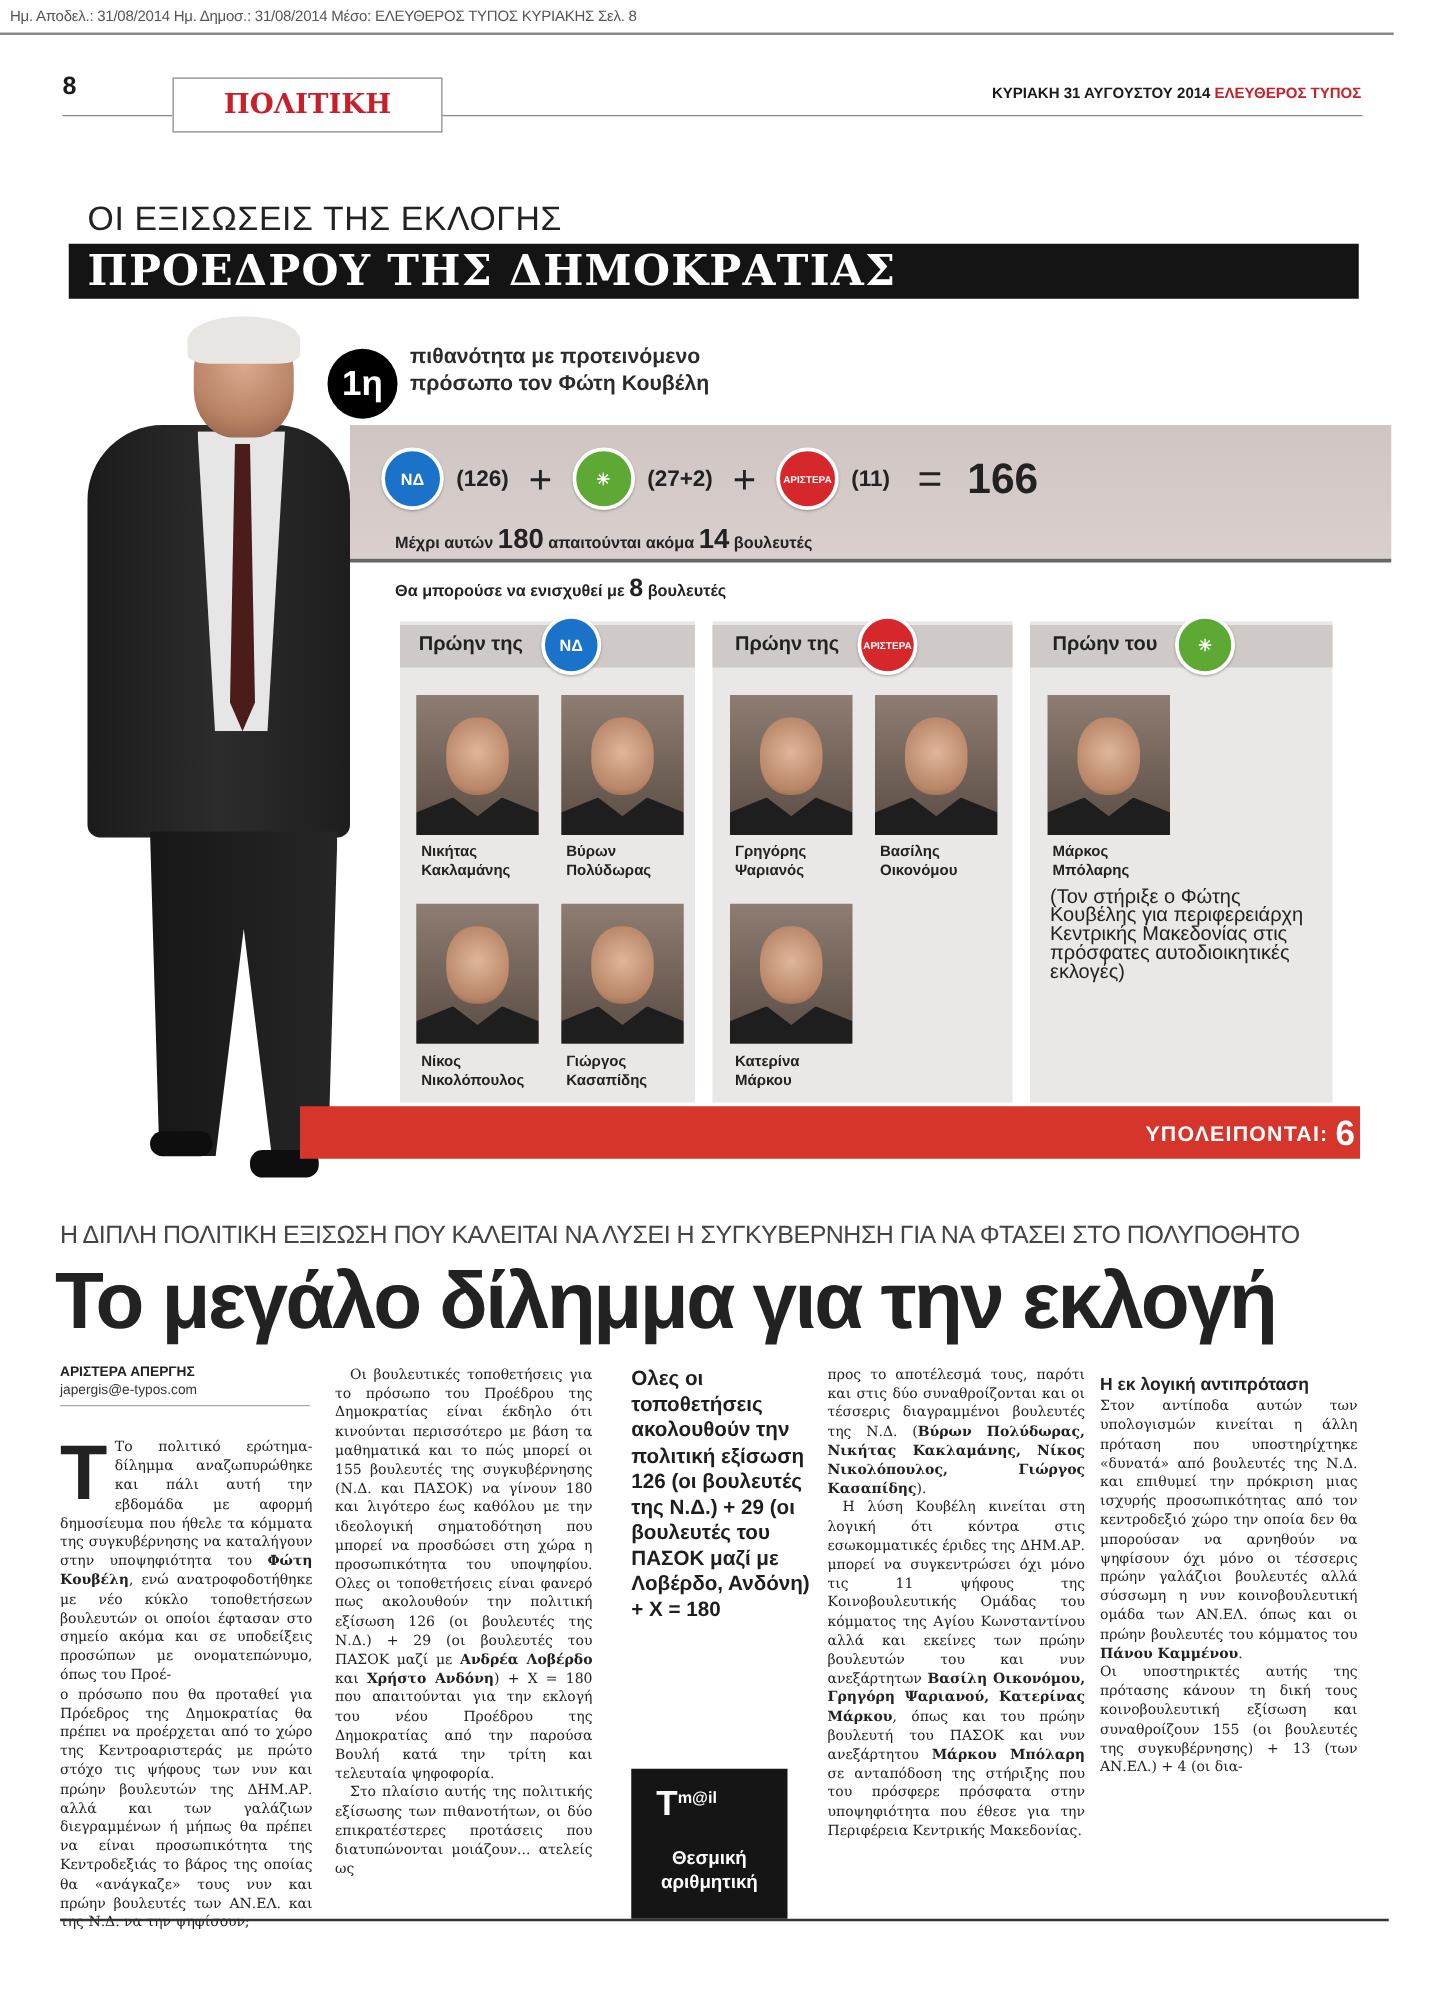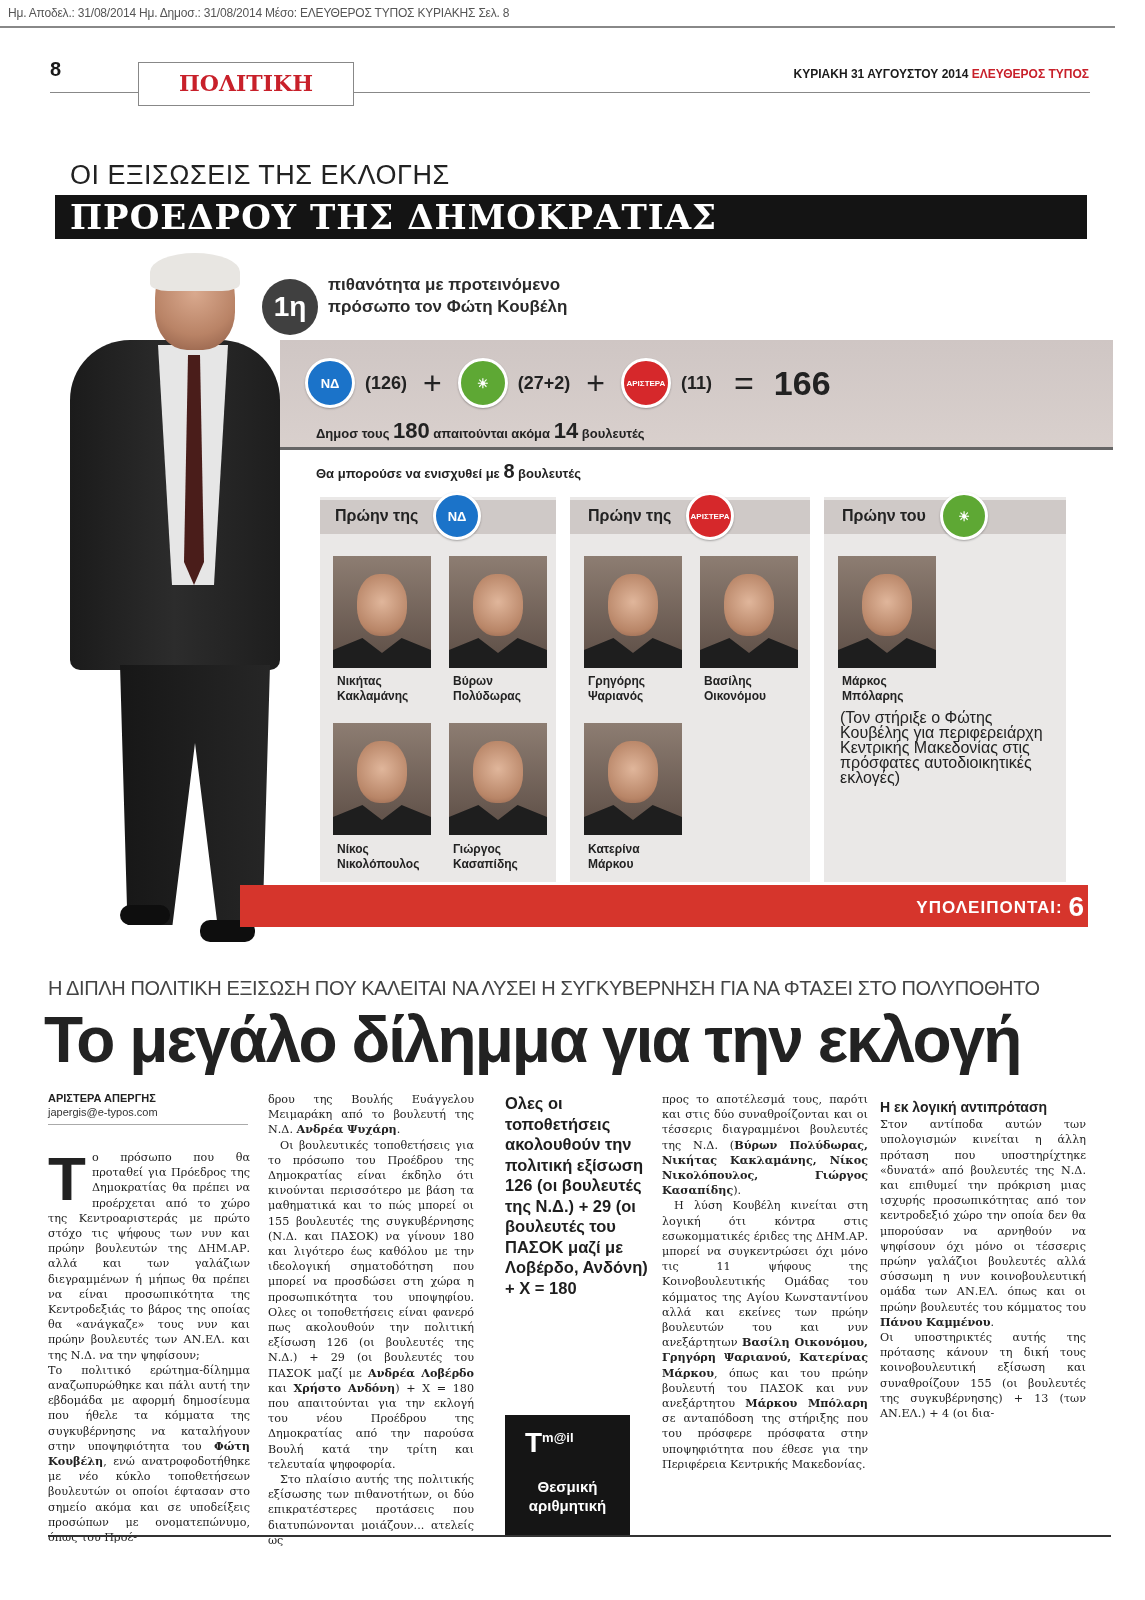--- a/index.html
+++ b/index.html
@@ -25,21 +25,21 @@
   .person { position: absolute; left: 50px; top: 255px; width: 230px; height: 700px; }
   .person .head { position: absolute; left: 105px; top: 0; width: 80px; height: 95px; border-radius: 45% 45% 40% 40%; background: radial-gradient(circle at 50% 40%, #d9a98e 0%, #b98366 60%, #8d5b45 100%); }
   .person .hair { position: absolute; left: 100px; top: -2px; width: 90px; height: 38px; border-radius: 50% 50% 20% 20%; background: #e8e6e2; }
   .person .torso { position: absolute; left: 20px; top: 85px; width: 210px; height: 330px; background: linear-gradient(90deg,#1b1b1b,#2c2c2c 50%,#1e1e1e); border-radius: 60px 60px 10px 10px; }
   .person .shirt { position: absolute; left: 108px; top: 90px; width: 70px; height: 240px; background: #e6e6e6; clip-path: polygon(0 0,100% 0,80% 100%,20% 100%); }
   .person .tie { position: absolute; left: 134px; top: 100px; width: 20px; height: 230px; background: #4a1d1a; clip-path: polygon(20% 0,80% 0,100% 90%,50% 100%,0 90%); }
   .person .legs { position: absolute; left: 70px; top: 410px; width: 150px; height: 260px; background: linear-gradient(90deg,#171717,#262626); clip-path: polygon(0 0,100% 0,95% 100%,65% 100%,50% 30%,35% 100%,5% 100%); }
   .person .shoe-l { position: absolute; left: 70px; top: 650px; width: 50px; height: 20px; background: #0e0e0e; border-radius: 10px; }
   .person .shoe-r { position: absolute; left: 150px; top: 665px; width: 55px; height: 22px; background: #0e0e0e; border-radius: 10px; }
 
-  .badge-1n { position: absolute; left: 262px; top: 279px; width: 56px; height: 56px; border-radius: 50%; background: #404040; color: #fff; font-size: 28px; font-weight: bold; text-align: center; line-height: 56px; }
+  .badge-1n { position: absolute; left: 262px; top: 279px; width: 56px; height: 56px; border-radius: 50%; background: #000000; color: #fff; font-size: 28px; font-weight: bold; text-align: center; line-height: 56px; }
   .lead { position: absolute; left: 328px; top: 274px; font-size: 17px; font-weight: bold; color: #2b2b2b; line-height: 22px; }
 
   .eq-band { position: absolute; left: 280px; top: 340px; width: 833px; height: 110px; background: linear-gradient(180deg,#cfc6c4,#d9d0cd); border-bottom: 3px solid #666; }
   .eq-row { position: absolute; left: 305px; top: 358px; display: flex; align-items: center; gap: 10px; }
   .logo { width: 50px; height: 50px; border-radius: 50%; border: 3px solid #fff; box-shadow: 0 1px 2px rgba(0,0,0,.3); display: flex; align-items: center; justify-content: center; font-weight: bold; color: #fff; font-size: 13px; }
   .logo.nd { background: #1b73c9; }
   .logo.pasok { background: #5ea834; }
   .logo.dimar { background: #d6282b; font-size: 8px; }
   .seats { font-size: 18px; font-weight: bold; color: #222; }
   .plus { font-size: 32px; color: #222; margin: 0 6px; }
@@ -132,21 +132,21 @@
   <span class="plus">+</span>
   <div class="logo pasok">☀</div>
   <span class="seats">(27+2)</span>
   <span class="plus">+</span>
   <div class="logo dimar">ΑΡΙΣΤΕΡΑ</div>
   <span class="seats">(11)</span>
   <span class="equals">=</span>
   <span class="total">166</span>
 </div>
 <div class="need-line">
-  <span>Δημοσ τους </span><span class="big">180</span><span> απαιτούνται ακόμα </span><span class="big">14</span><span> βουλευτές</span>
+  <span>Μέχρι αυτών </span><span class="big">180</span><span> απαιτούνται ακόμα </span><span class="big">14</span><span> βουλευτές</span>
 </div>
 <div class="could-line">
   <span>Θα μπορούσε να ενισχυθεί με </span><span class="big">8</span><span> βουλευτές</span>
 </div>
 
 <div class="panel" style="left:320px;width:236px;"></div>
 <div class="panel" style="left:570px;width:240px;"></div>
 <div class="panel" style="left:824px;width:242px;"></div>
 <div class="panel-head" style="left:320px;width:236px;"></div>
 <div class="panel-head" style="left:570px;width:240px;"></div>
@@ -235,26 +235,25 @@
 
 <div class="overline">Η ΔΙΠΛΗ ΠΟΛΙΤΙΚΗ ΕΞΙΣΩΣΗ ΠΟΥ ΚΑΛΕΙΤΑΙ ΝΑ ΛΥΣΕΙ Η ΣΥΓΚΥΒΕΡΝΗΣΗ ΓΙΑ ΝΑ ΦΤΑΣΕΙ ΣΤΟ ΠΟΛΥΠΟΘΗΤΟ</div>
 <div class="headline">Το μεγάλο δίλημμα για την εκλογή</div>
 
 <div class="byline">ΑΡΙΣΤΕΡΑ ΑΠΕΡΓΗΣ</div>
 <div class="byline-email">japergis@e-typos.com</div>
 <div class="byline-rule"></div>
 
 <div class="col" style="left:48px;top:1150px;width:202px;">
   <span class="dropcap">Τ</span>
+  <p class="noind"><span>Το πολιτικό ερώτημα-δίλημμα αναζωπυρώθηκε και πάλι αυτή την εβδομάδα με αφορμή δημοσίευμα που ήθελε τα κόμματα της συγκυβέρνησης να καταλήγουν στην υποψηφιότητα του </span><b>Φώτη Κουβέλη</b><span>, ενώ ανατροφοδοτήθηκε με νέο κύκλο τοποθετήσεων βουλευτών οι οποίοι έφτασαν στο σημείο ακόμα και σε υποδείξεις προσώπων με ονοματεπώνυμο, όπως του Προέ-</span></p>
   <p class="noind">ο πρόσωπο που θα προταθεί για Πρόεδρος της Δημοκρατίας θα πρέπει να προέρχεται από το χώρο της Κεντροαριστεράς με πρώτο στόχο τις ψήφους των νυν και πρώην βουλευτών της ΔΗΜ.ΑΡ. αλλά και των γαλάζιων διεγραμμένων ή μήπως θα πρέπει να είναι προσωπικότητα της Κεντροδεξιάς το βάρος της οποίας θα «ανάγκαζε» τους νυν και πρώην βουλευτές των ΑΝ.ΕΛ. και της Ν.Δ. να την ψηφίσουν;</p>
-  <p class="noind"><span>Το πολιτικό ερώτημα-δίλημμα αναζωπυρώθηκε και πάλι αυτή την εβδομάδα με αφορμή δημοσίευμα που ήθελε τα κόμματα της συγκυβέρνησης να καταλήγουν στην υποψηφιότητα του </span><b>Φώτη Κουβέλη</b><span>, ενώ ανατροφοδοτήθηκε με νέο κύκλο τοποθετήσεων βουλευτών οι οποίοι έφτασαν στο σημείο ακόμα και σε υποδείξεις προσώπων με ονοματεπώνυμο, όπως του Προέ-</span></p>
 </div>
 
 <div class="col" style="left:268px;top:1092px;width:206px;">
-  <p class="noind"><span>δρου της Βουλής Ευάγγελου Μειμαράκη από το βουλευτή της Ν.Δ. </span><b>Ανδρέα Ψυχάρη</b><span>.</span></p>
   <p><span>Οι βουλευτικές τοποθετήσεις για το πρόσωπο του Προέδρου της Δημοκρατίας είναι έκδηλο ότι κινούνται περισσότερο με βάση τα μαθηματικά και το πώς μπορεί οι 155 βουλευτές της συγκυβέρνησης (Ν.Δ. και ΠΑΣΟΚ) να γίνουν 180 και λιγότερο έως καθόλου με την ιδεολογική σηματοδότηση που μπορεί να προσδώσει στη χώρα η προσωπικότητα του υποψηφίου. Ολες οι τοποθετήσεις είναι φανερό πως ακολουθούν την πολιτική εξίσωση 126 (οι βουλευτές της Ν.Δ.) + 29 (οι βουλευτές του ΠΑΣΟΚ μαζί με </span><b>Ανδρέα Λοβέρδο</b><span> και </span><b>Χρήστο Ανδόνη</b><span>) + Χ = 180 που απαιτούνται για την εκλογή του νέου Προέδρου της Δημοκρατίας από την παρούσα Βουλή κατά την τρίτη και τελευταία ψηφοφορία.</span></p>
   <p>Στο πλαίσιο αυτής της πολιτικής εξίσωσης των πιθανοτήτων, οι δύο επικρατέστερες προτάσεις που διατυπώνονται μοιάζουν... ατελείς ως</p>
 </div>
 
 <div class="pull">Ολες οι τοποθετήσεις ακολουθούν την πολιτική εξίσωση 126 (οι βουλευτές της Ν.Δ.) + 29 (οι βουλευτές του ΠΑΣΟΚ μαζί με Λοβέρδο, Ανδόνη) + Χ = 180</div>
 
 <div class="tmail">
   <div class="tmail-logo"><span>T</span><small>m@il</small></div>
   <div class="tmail-title">Θεσμική αριθμητική</div>
 </div>

